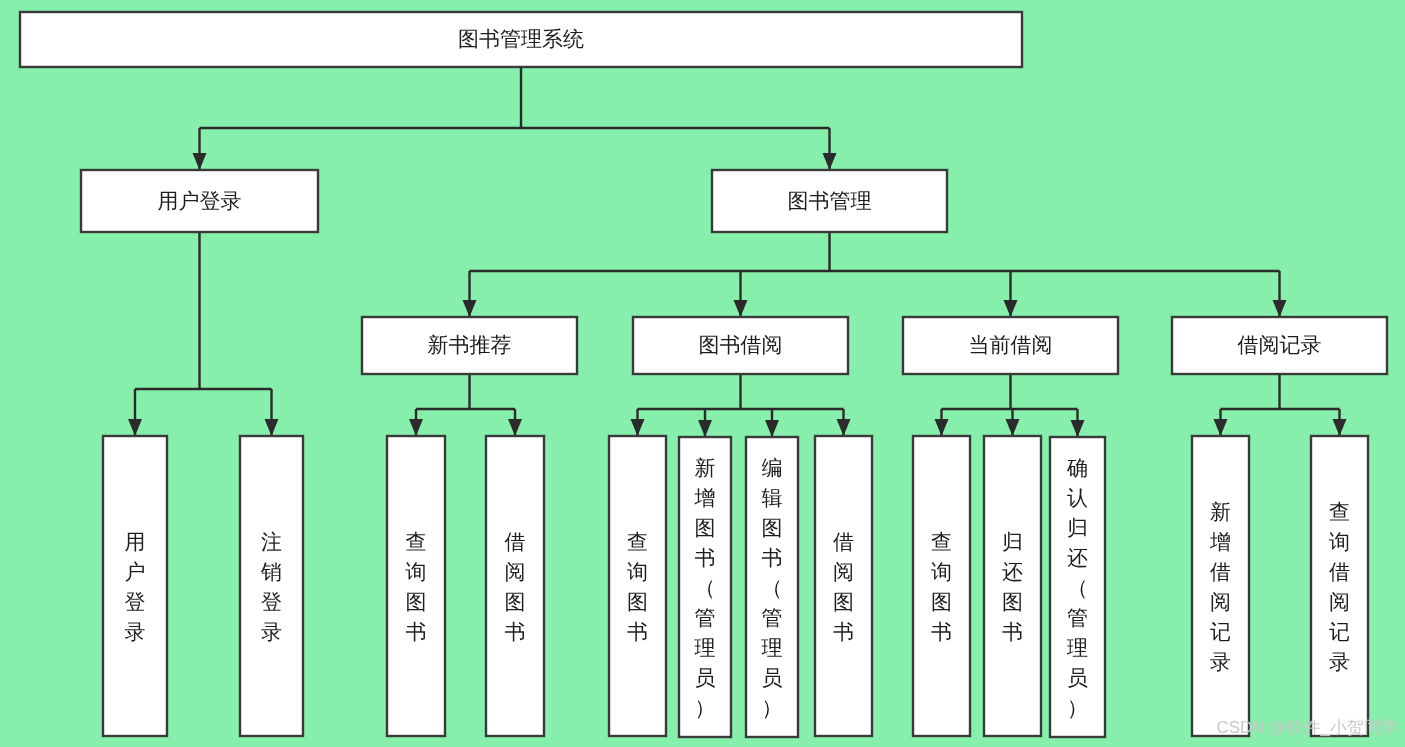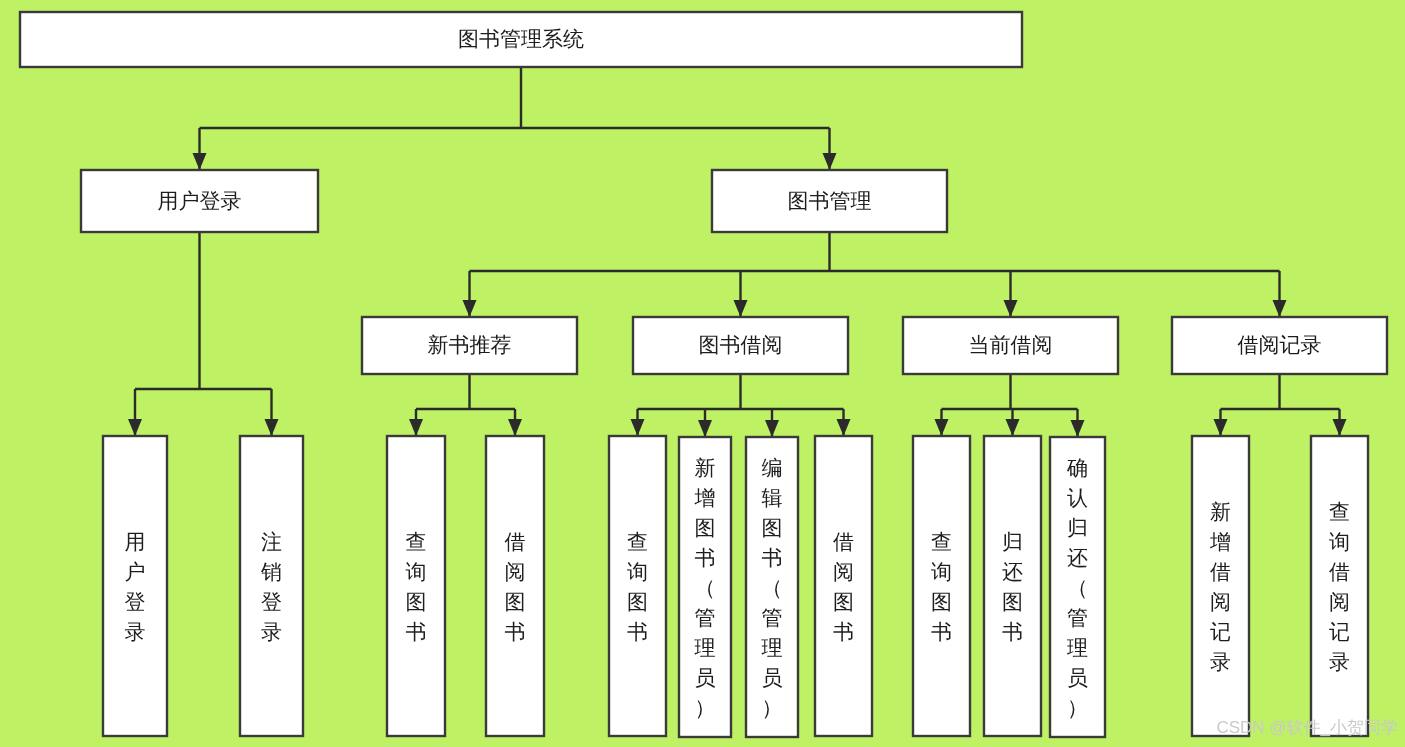--- a/index.html
+++ b/index.html
@@ -7,21 +7,21 @@
     padding: 0;
     background: #ffffff;
   }
   body {
     font-family: "Liberation Sans", "DejaVu Sans", sans-serif;
   }
   #diagram-root {
     position: relative;
     width: 1405px;
     height: 747px;
-    background: #bef264;
+    background: #86efac;
     overflow: hidden;
   }
   svg.canvas {
     position: absolute;
     top: 0;
     left: 0;
     width: 1405px;
     height: 747px;
     display: block;
   }

